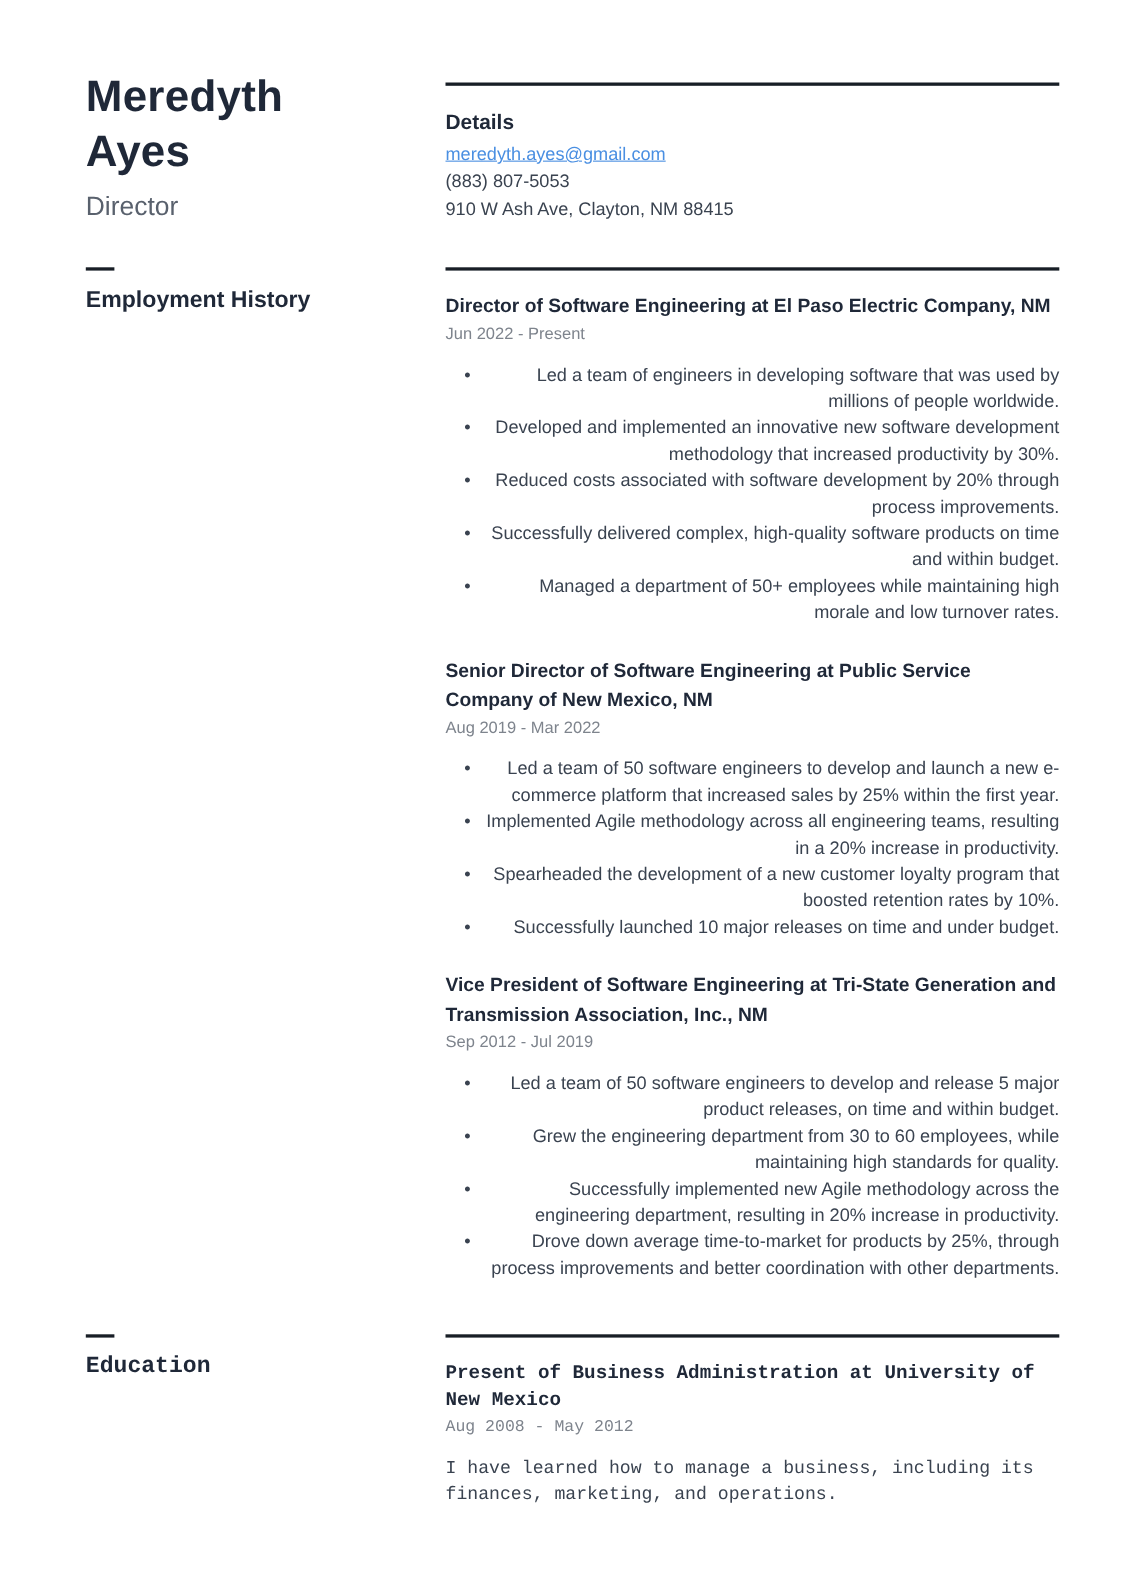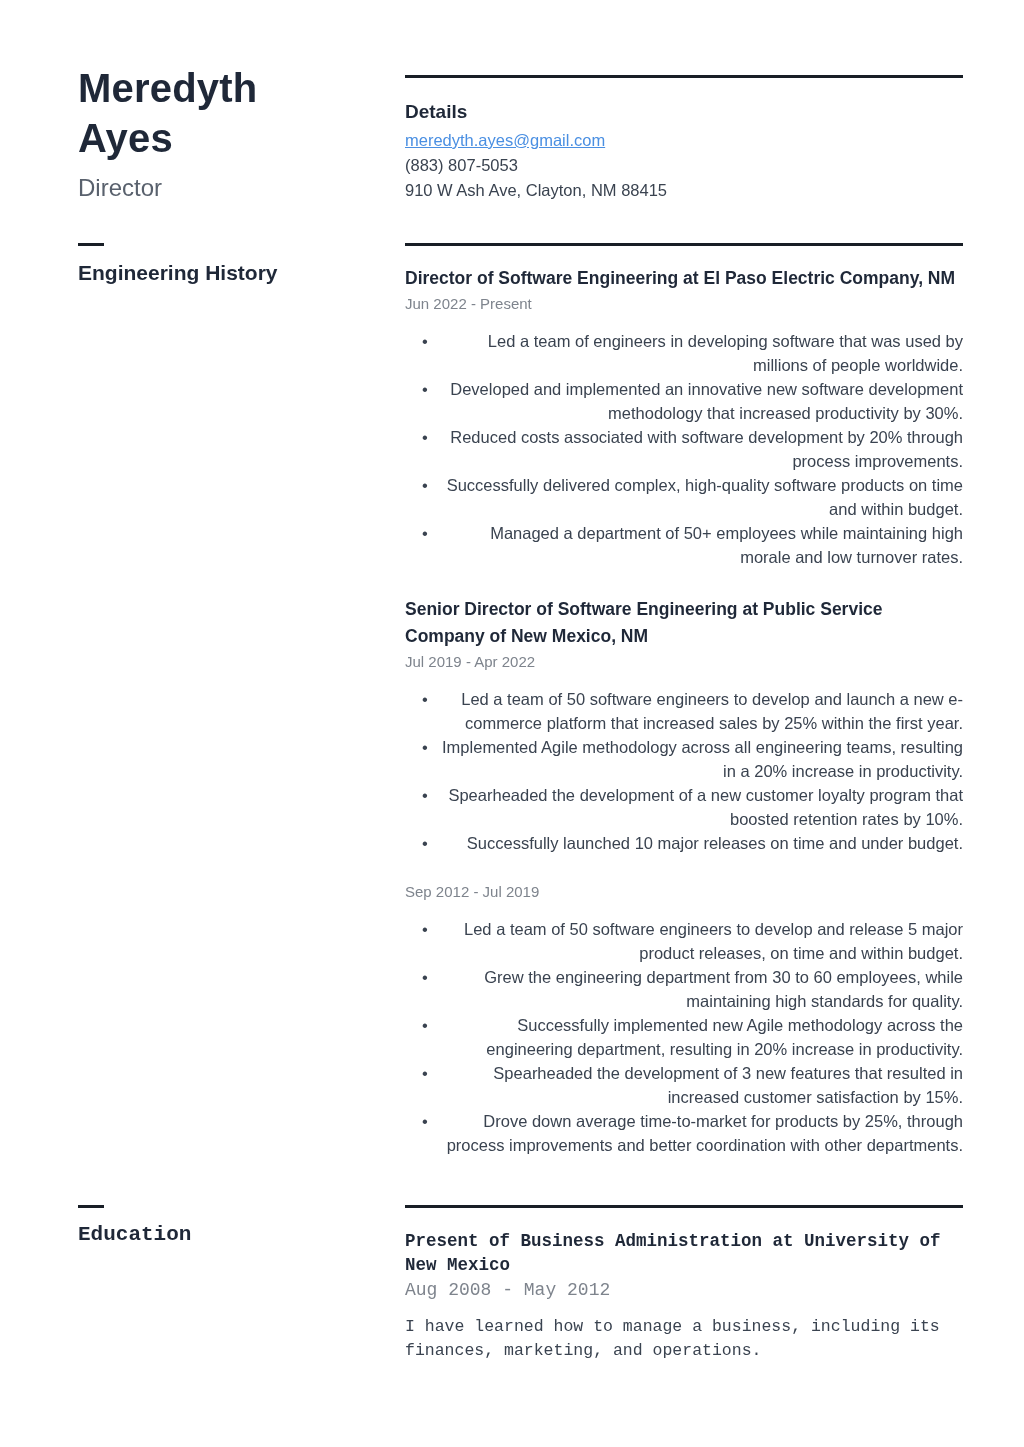--- a/index.html
+++ b/index.html
@@ -124,21 +124,21 @@
     border-top: 3px solid var(--rule);
     padding-top: 21px;
   }
   .edu-degree {
     font-size: 17.5px;
     line-height: 24px;
     font-weight: 700;
     color: var(--heading);
   }
   .edu-dates {
-    font-size: 18px;
+    font-size: 15px;
     line-height: 20px;
     color: var(--muted);
     margin-top: 3px;
   }
   .edu-description {
     font-size: 16.5px;
     line-height: 24px;
     color: var(--body);
     margin-top: 15px;
   }
@@ -158,54 +158,54 @@
       <h3 class="details-heading">Details</h3>
       <div class="details-line">
         <a class="email-link">meredyth.ayes@gmail.com</a>
       </div>
       <div class="details-line">(883) 807-5053</div>
       <div class="details-line">910 W Ash Ave, Clayton, NM 88415</div>
     </section>
 
     <aside class="section-label">
       <span class="dash"></span>
-      <h2>Engineering History</h2>
+      <h2>Employment History</h2>
     </aside>
 
     <main class="jobs-section">
   <article class="job-entry">
     <h3 class="job-title">Director of Software Engineering at El Paso Electric Company, NM</h3>
     <div class="job-dates">Jun 2022 - Present</div>
     <ul class="job-bullets">
             <li>Led a team of engineers in developing software that was used by millions of people worldwide.</li>
             <li>Developed and implemented an innovative new software development methodology that increased productivity by 30%.</li>
             <li>Reduced costs associated with software development by 20% through process improvements.</li>
             <li>Successfully delivered complex, high-quality software products on time and within budget.</li>
             <li>Managed a department of 50+ employees while maintaining high morale and low turnover rates.</li>
           </ul>
   </article>
 
   <article class="job-entry">
     <h3 class="job-title">Senior Director of Software Engineering at Public Service Company of New Mexico, NM</h3>
-    <div class="job-dates">Jul 2019 - Apr 2022</div>
+    <div class="job-dates">Aug 2019 - Mar 2022</div>
     <ul class="job-bullets">
             <li>Led a team of 50 software engineers to develop and launch a new e-commerce platform that increased sales by 25% within the first year.</li>
             <li>Implemented Agile methodology across all engineering teams, resulting in a 20% increase in productivity.</li>
             <li>Spearheaded the development of a new customer loyalty program that boosted retention rates by 10%.</li>
             <li>Successfully launched 10 major releases on time and under budget.</li>
           </ul>
   </article>
 
   <article class="job-entry">
+    <h3 class="job-title">Vice President of Software Engineering at Tri-State Generation and Transmission Association, Inc., NM</h3>
     <div class="job-dates">Sep 2012 - Jul 2019</div>
     <ul class="job-bullets">
             <li>Led a team of 50 software engineers to develop and release 5 major product releases, on time and within budget.</li>
             <li>Grew the engineering department from 30 to 60 employees, while maintaining high standards for quality.</li>
             <li>Successfully implemented new Agile methodology across the engineering department, resulting in 20% increase in productivity.</li>
-            <li>Spearheaded the development of 3 new features that resulted in increased customer satisfaction by 15%.</li>
             <li>Drove down average time-to-market for products by 25%, through process improvements and better coordination with other departments.</li>
           </ul>
   </article>
 </main>
 
     <aside class="section-label edu-row">
       <span class="dash"></span>
       <h2>Education</h2>
     </aside>
 

